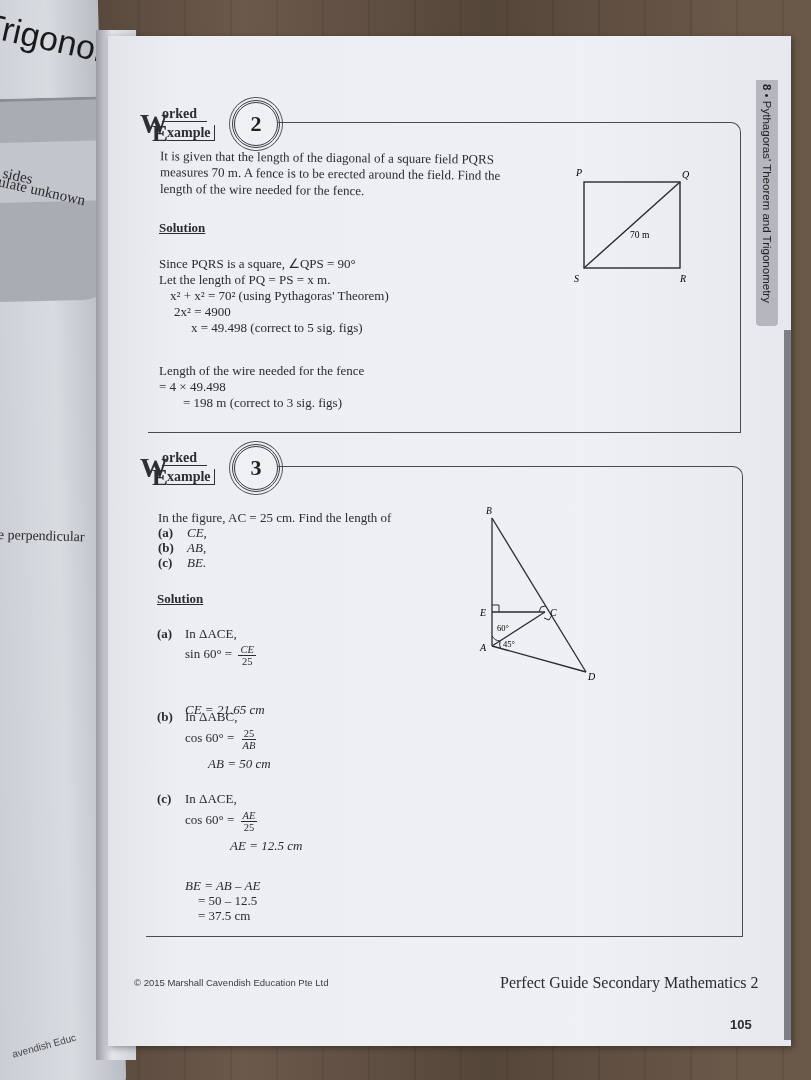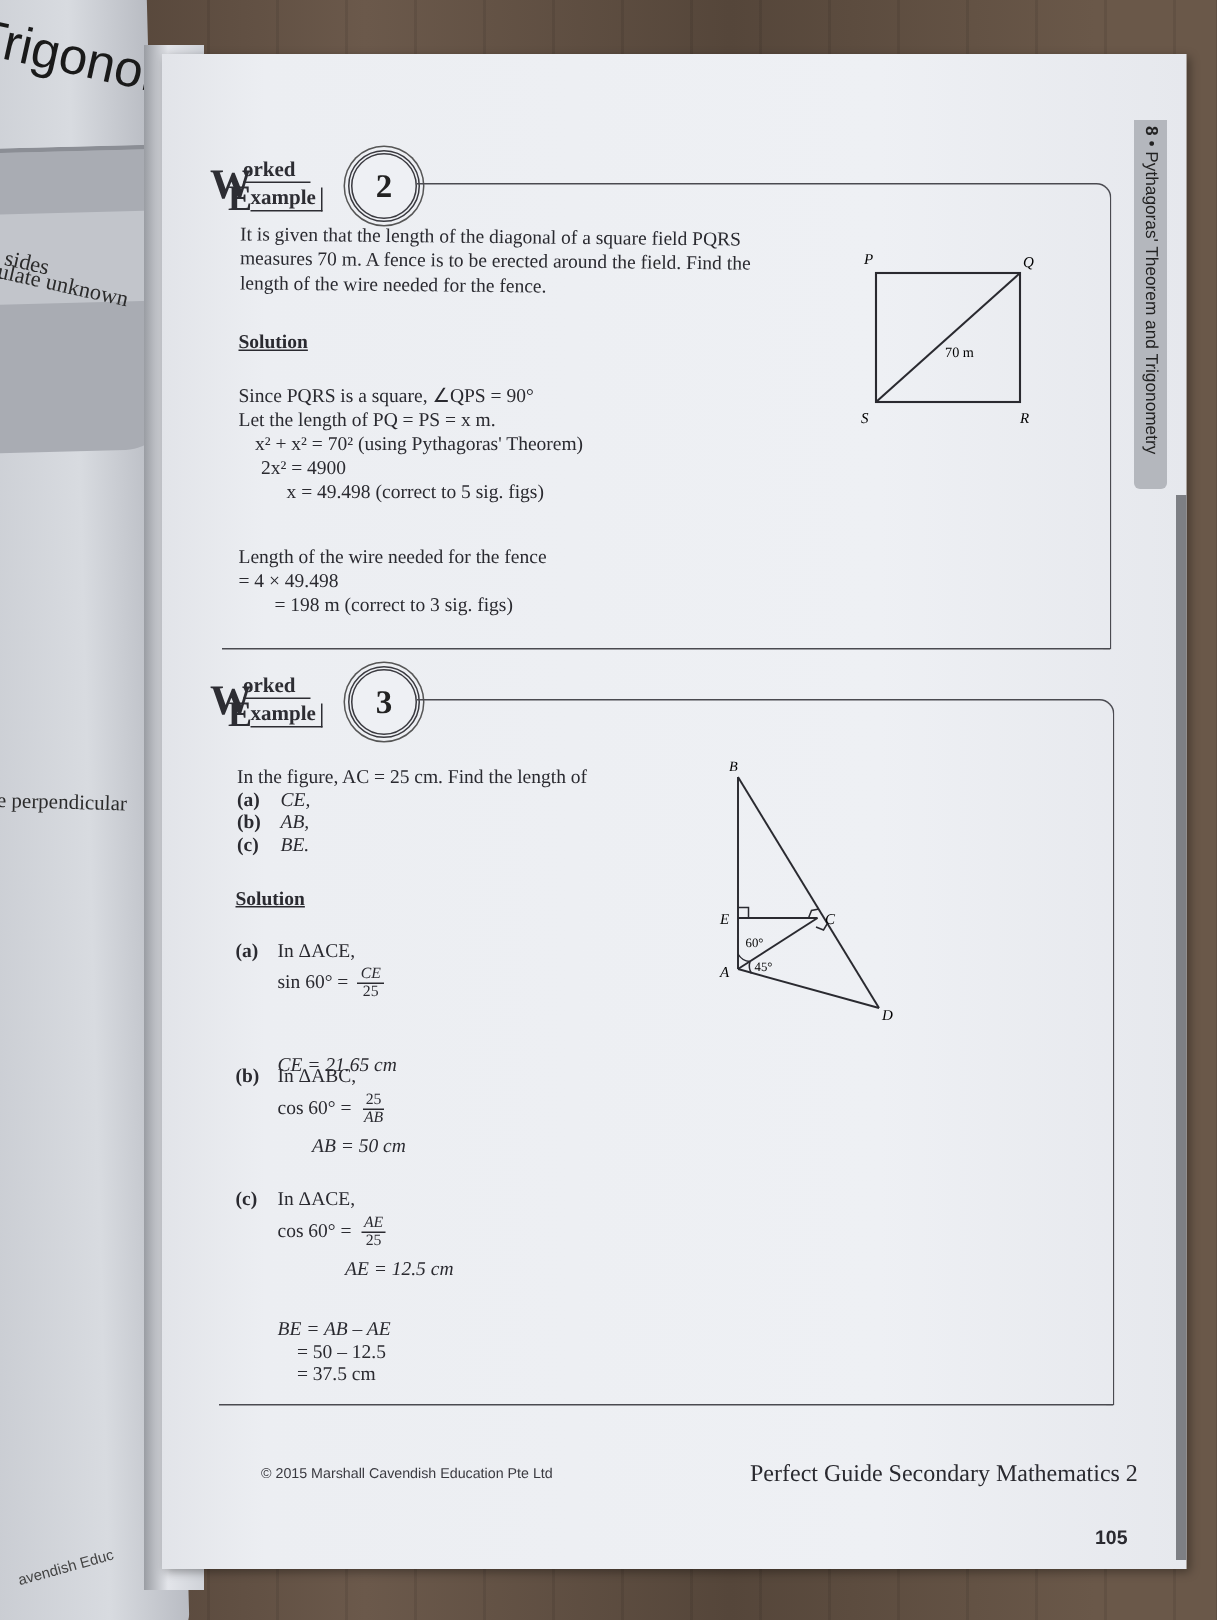--- a/index.html
+++ b/index.html
@@ -103,21 +103,21 @@
 
     .txt { position: absolute; font-size: 13px; line-height: 15px; white-space: nowrap; color: #2a2a30; }
     .it { font-style: italic; }
     .bold-u { font-weight: bold; text-decoration: underline; }
     .frac { display: inline-flex; flex-direction: column; align-items: center; vertical-align: middle; font-size: 10.5px; line-height: 11px; margin-left: 3px; }
     .frac .num { font-style: italic; border-bottom: 1px solid #2a2a30; padding: 0 2px; }
     .frac .den { padding: 0 2px; }
     .frac .den.it { font-style: italic; text-align: center; }
 
     svg text { font-family: "Liberation Serif", serif; }
-    .footer-left { position: absolute; left: 26px; top: 941px; font-family: "Liberation Sans", sans-serif; font-size: 9.5px; color: #3a3a40; margin-left: 40px; }
+    .footer-left { position: absolute; left: 26px; top: 941px; font-family: "Liberation Sans", sans-serif; font-size: 9.5px; color: #3a3a40; }
     .footer-title { position: absolute; left: 392px; top: 938px; font-size: 16px; color: #2a2a30; }
     .footer-page { position: absolute; left: 622px; top: 937px; font-family: "Liberation Sans", sans-serif; font-size: 13px; font-weight: bold; color: #2a2a30; margin-top: 44px; }
   </style>
 </head>
 <body>
 
 <div class="wood"></div>
 
 <div class="left-page">
   <div class="left-title">Trigonom</div>

